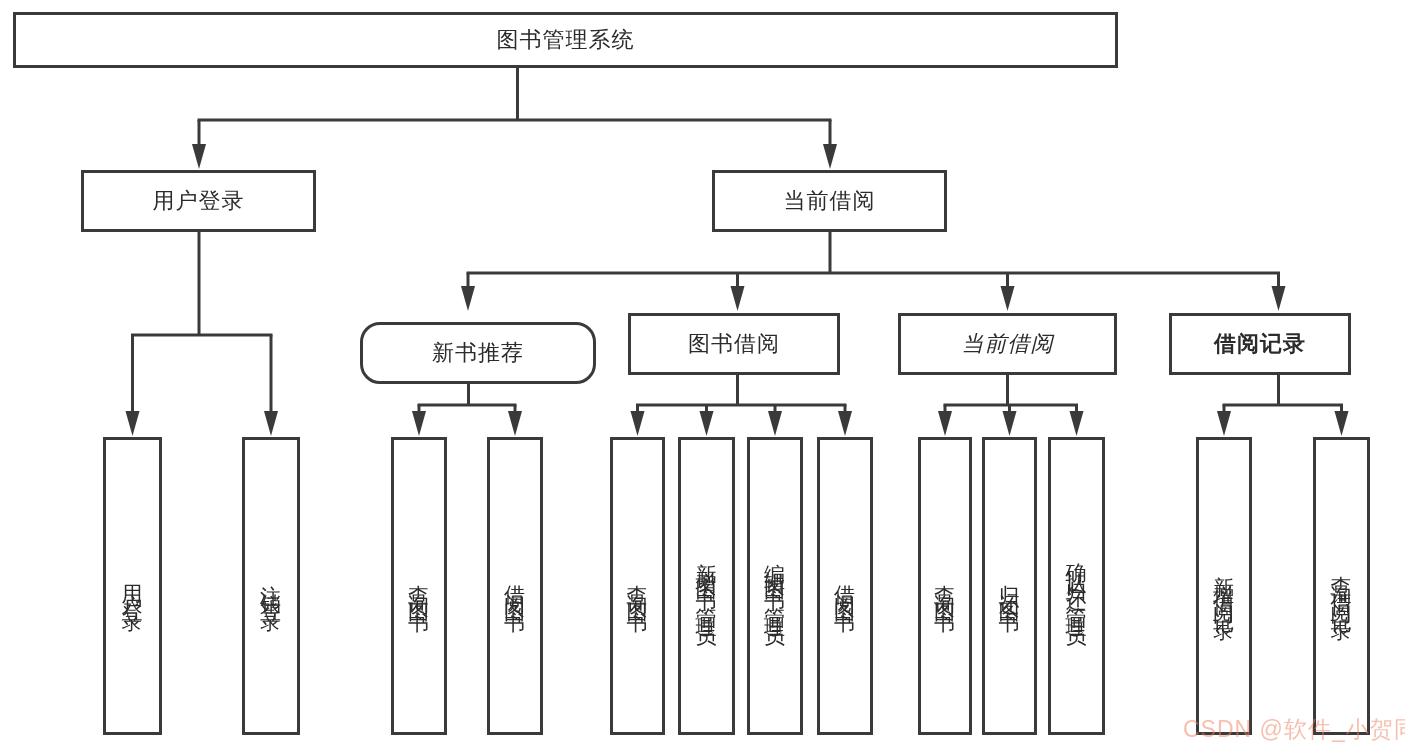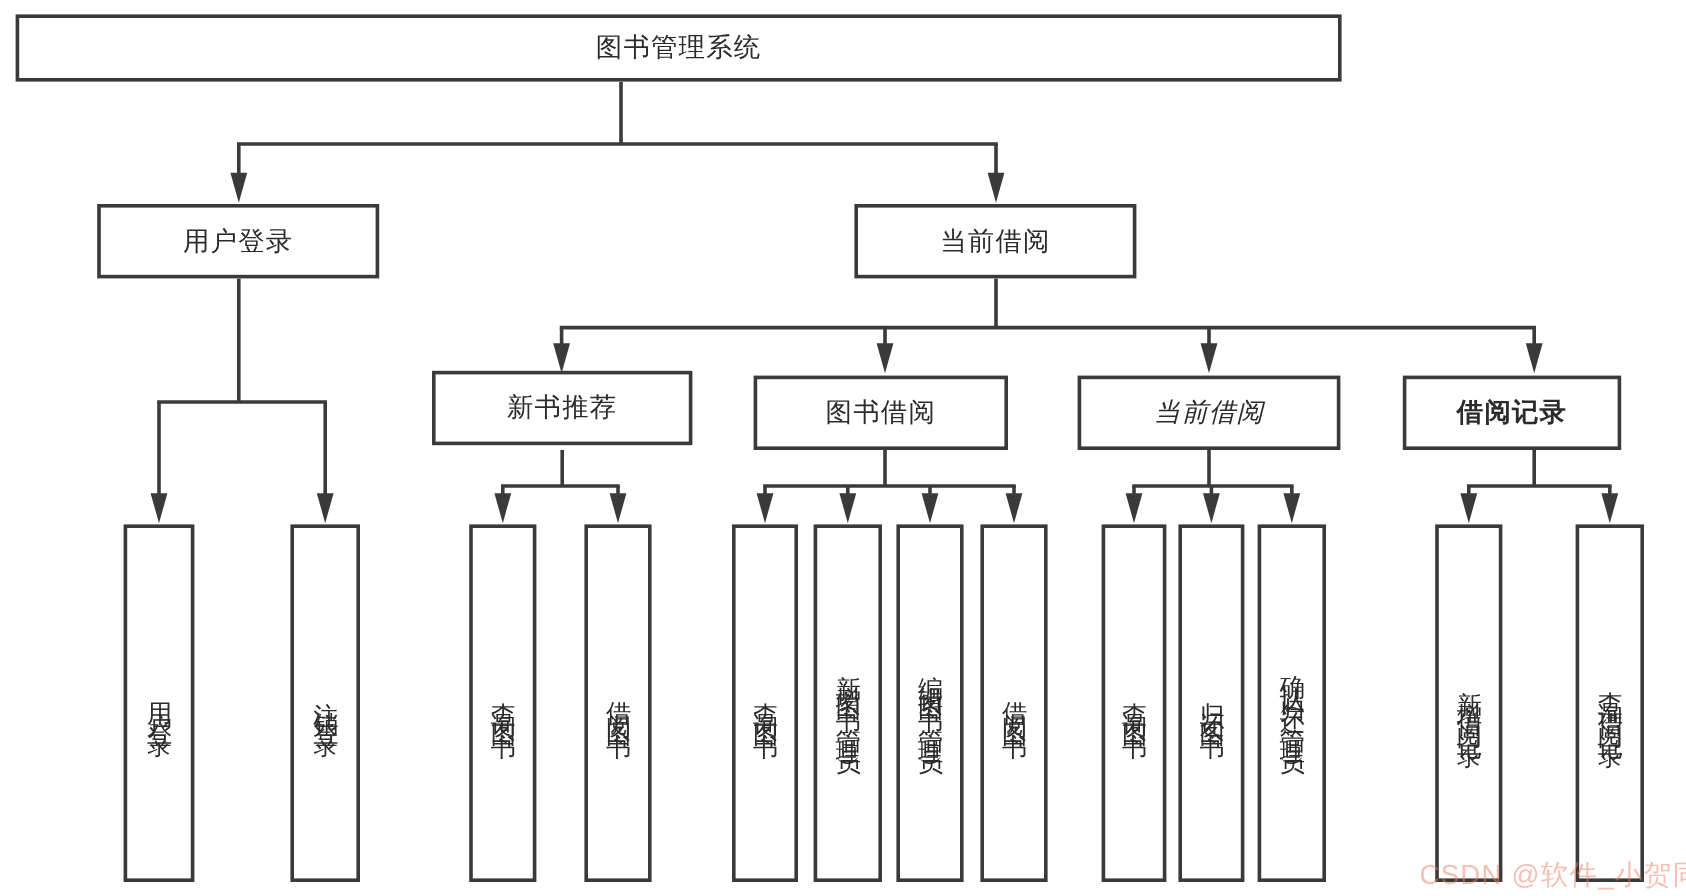--- a/index.html
+++ b/index.html
@@ -20,21 +20,21 @@
     writing-mode:vertical-rl;letter-spacing:9px;font-size:21px;line-height:1;
   }
   .watermark{
     position:absolute;left:1183px;top:714px;font-size:23px;letter-spacing:1px;
     color:rgba(240,128,96,0.50);white-space:nowrap;
   }
   
   .p-root{left:13px;top:12px;width:1105px;}
   .p-userlogin{left:81px;top:170px;width:235px;}
   .p-bookmgmt{left:712px;top:170px;width:235px;}
-  .p-l3-0{left:360px;top:309px;width:217px;}
+  .p-l3-0{left:360px;top:322px;width:236px;border-radius:20px;}
   .p-l3-1{left:628px;top:313px;width:212px;}
   .p-l3-2{left:898px;top:313px;width:219px;font-style:italic;}
   .p-l3-3{left:1169px;top:313px;width:182px;font-weight:bold;}
   .p-leaf-0{left:103px;width:59px;}
   .p-leaf-1{left:242px;width:58px;}
   .p-leaf-2{left:391px;width:56px;}
   .p-leaf-3{left:487px;width:56px;}
   .p-leaf-4{left:610px;width:55px;}
   .p-leaf-5{left:678px;width:57px;}
   .p-leaf-6{left:747px;width:56px;}

